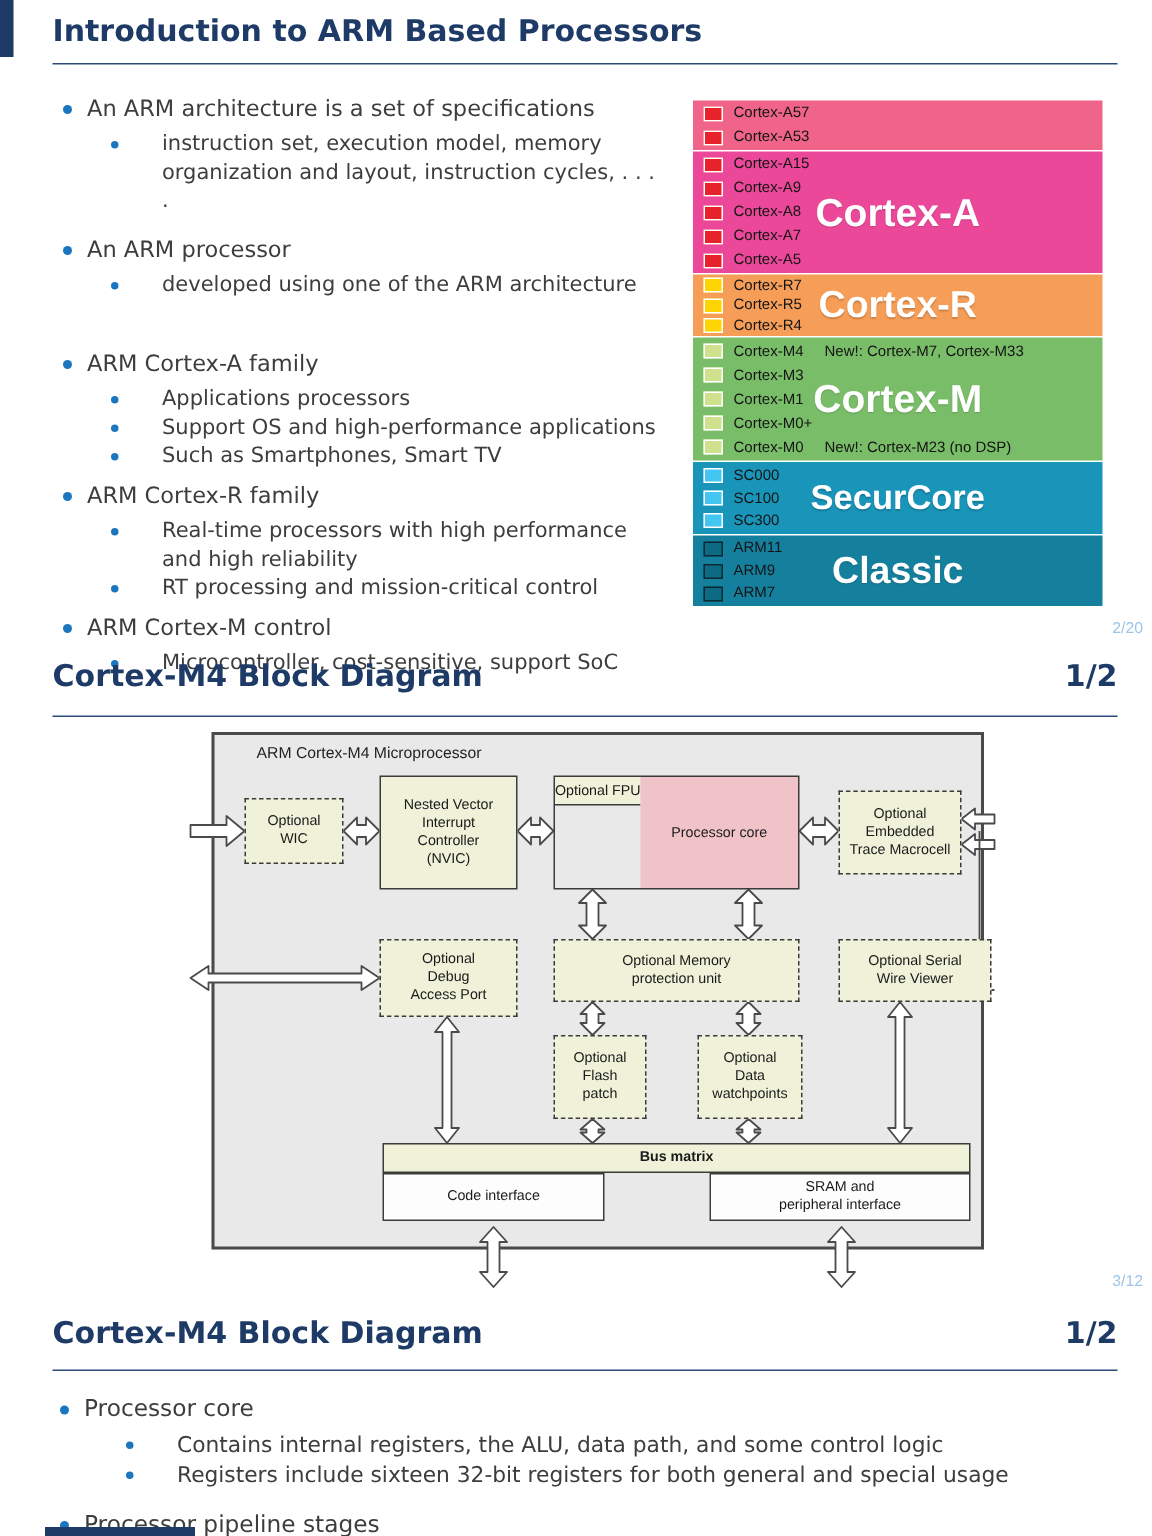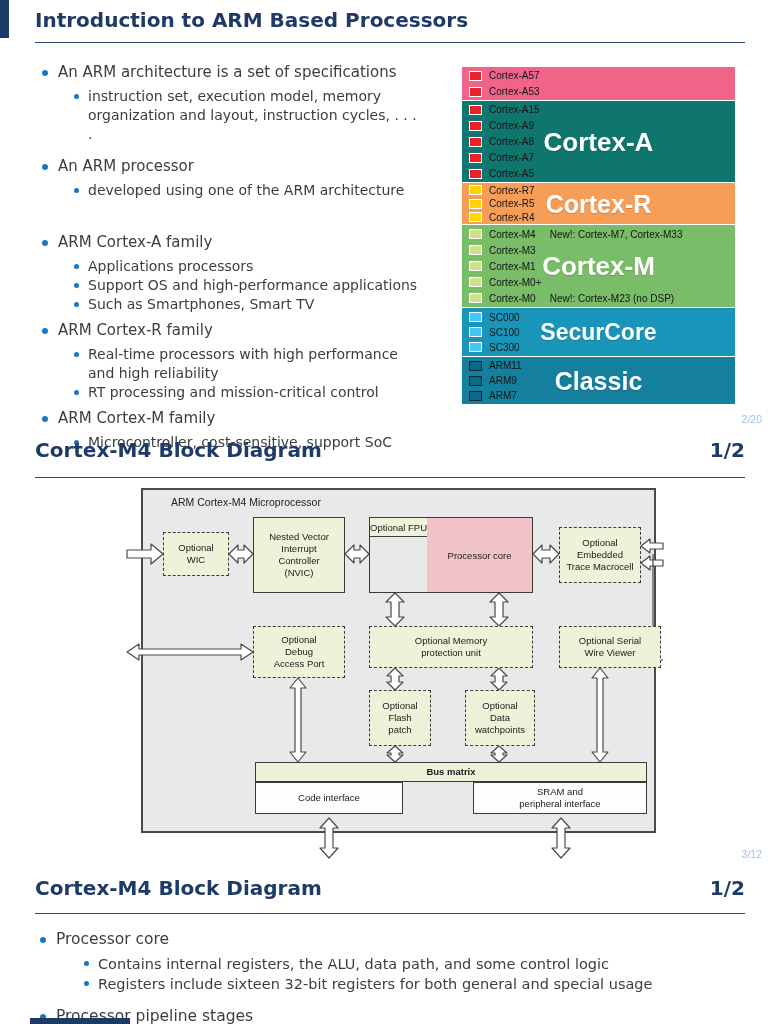--- a/index.html
+++ b/index.html
@@ -11,35 +11,35 @@
   .title-right{position:absolute;right:23px;color:#1e3a66;font-weight:bold;font-size:20px;}
   .rule{position:absolute;left:35px;width:710px;border-top:1.5px solid #2e4a78;height:0;}
   .pagenum{position:absolute;right:6px;font-size:10.5px;color:#9fc4e7;font-family:"Liberation Sans",sans-serif;}
 
   
   .list{position:absolute;}
   .li{display:flex;color:#3d3d3d;}
   .dot{flex:none;border-radius:50%;background:#1b76c0;}
   .li1{font-size:15px;line-height:21px;margin-top:12px;}
   .li1 .dot{width:6px;height:6px;margin:8px 10px 0 2px;}
-  .li2{font-size:14px;line-height:19px;margin-left:34px;margin-top:4px;}
+  .li2{font-size:14px;line-height:19px;margin-left:34px;margin-top:4px;gap:20px;}
   .li2 .dot{width:5px;height:5px;margin:7px 9px 0 0;}
   .li2 + .li2{margin-top:0;}
   .li.first{margin-top:0;}
   .li.gap-lg{margin-top:32px;}
   .li.gap-sm{margin-top:6px;}
   .s1 .li2 .txt{max-width:335px;}
   .s3 .li1{font-size:15.5px;}
   .s3 .li2{margin-left:46px;font-size:14.5px;line-height:20px;}
 
   
   .chart{position:absolute;left:462px;top:67px;width:273px;}
   .band{position:relative;margin-bottom:1px;}
   .band1{background:#ef6488;height:33px;}
-  .band2{background:#0f766e;height:81px;}
+  .band2{background:#ec4899;height:81px;}
   .band3{background:#f69e58;height:41px;}
   .band4{background:#79bd68;height:82px;}
   .band5{background:#1a95ba;height:48px;}
   .band6{background:#15809e;height:47px;}
   .items{position:absolute;left:7px;top:0;bottom:0;display:flex;flex-direction:column;justify-content:center;}
   .citem{display:flex;align-items:center;height:16px;}
   .band3 .citem{height:13.5px;}
   .band5 .citem,.band6 .citem{height:15px;align-items:center;}
   .clabel{font-family:"Liberation Sans",sans-serif;font-size:10px;color:#141414;white-space:nowrap;}
   .cnote{font-family:"Liberation Sans",sans-serif;font-size:10px;color:#141414;margin-left:14px;white-space:nowrap;}
@@ -131,21 +131,21 @@
     <div class="li li2">
         <span class="dot"></span>
         <span class="txt">Real-time processors with high performance and high reliability</span>
       </div>
     <div class="li li2">
         <span class="dot"></span>
         <span class="txt">RT processing and mission-critical control</span>
       </div>
     <div class="li li1 gap-sm">
         <span class="dot"></span>
-        <span class="txt">ARM Cortex-M family</span>
+        <span class="txt">ARM Cortex-M control</span>
       </div>
     <div class="li li2">
         <span class="dot"></span>
         <span class="txt">Microcontroller, cost-sensitive, support SoC</span>
       </div>
   </div>
 
   <div class="chart">
     <div class="band band1">
       <div class="items">

